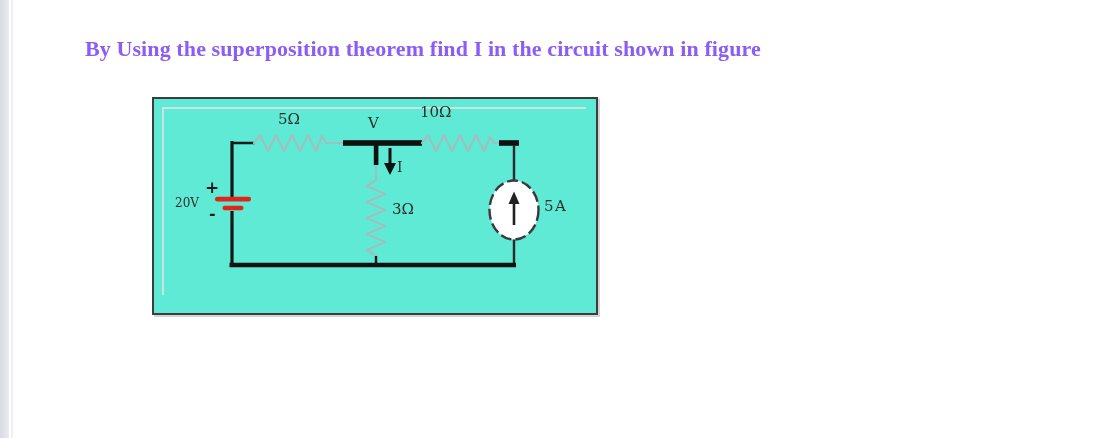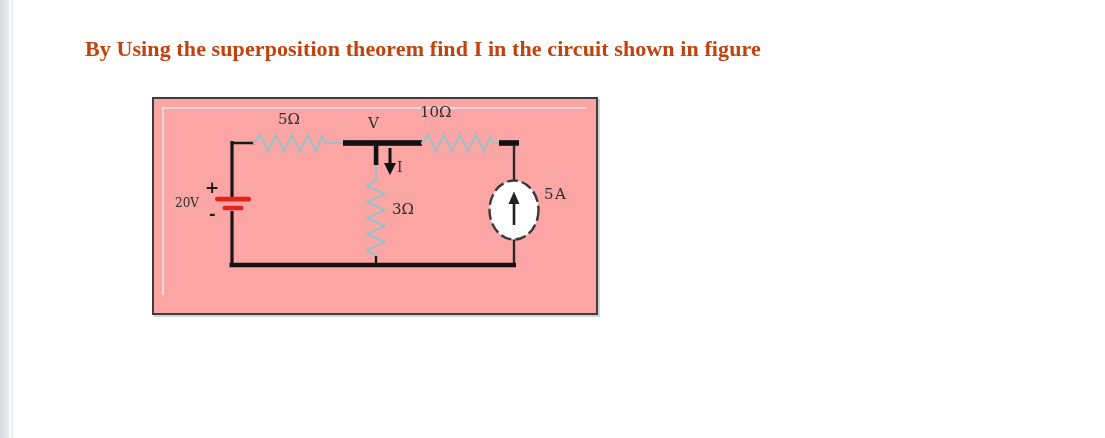--- a/index.html
+++ b/index.html
@@ -14,27 +14,27 @@
     position: absolute; left: 0; top: 0; bottom: 0; width: 9px;
     background: linear-gradient(to right, #d9d9e2, #ebebf1);
   }
   .edge-line {
     position: absolute; left: 11px; top: 0; bottom: 0; width: 2px;
     background: #efeff3;
   }
   .page-title {
     position: absolute; left: 85px; top: 36px;
     font-family: "Liberation Serif", serif;
-    font-weight: bold; font-size: 22px; color: #c2410c;
+    font-weight: bold; font-size: 22px; color: #8b5cf6;
     white-space: nowrap; letter-spacing: 0.1px;
   }
   .circuit-figure {
     position: absolute; left: 152px; top: 97px;
     width: 446px; height: 218px;
-    background: #fca5a5;
+    background: #5eead4;
     border: 2px solid #3d3d3d;
     box-shadow: 2px 2px 0 rgba(160,160,160,0.45);
   }
   .scan-edge-top {
     position: absolute; left: 8px; top: 8px; width: 424px; height: 2px;
     background: #dee2e4; opacity: 0.85;
   }
   .scan-edge-left {
     position: absolute; left: 8px; top: 8px; width: 2px; height: 188px;
     background: #dee2e4; opacity: 0.85;
@@ -45,21 +45,21 @@
     font-family: "DejaVu Serif", serif;
     color: #2e2e2e;
     white-space: nowrap;
     line-height: 1;
   }
   .lbl-r1   { left: 124px; top: 13px;  font-size: 15px; }
   .lbl-v    { left: 214px; top: 17px;  font-size: 15px; }
   .lbl-r2   { left: 266px; top: 6px;   font-size: 15px; }
   .lbl-i    { left: 243px; top: 61px;  font-size: 14px; }
   .lbl-r3   { left: 238px; top: 103px; font-size: 15px; }
-  .lbl-ia   { left: 390px; top: 88px; font-size: 15px; letter-spacing: 1.5px; text-align: center; }
+  .lbl-ia   { left: 390px; top: 100px; font-size: 15px; letter-spacing: 1.5px; text-align: center; }
   .lbl-va   { left: 21px;  top: 98px;  font-size: 12px; }
   .lbl-plus { left: 51px;  top: 80px;  font-size: 17px; font-weight: bold; color: #1c1c1c; }
   .lbl-minus{ left: 55px;  top: 107px; font-size: 16px; font-weight: bold; color: #1c1c1c; }
 </style>
 </head>
 <body>
 
 <div class="edge-strip"></div>
 <div class="edge-line"></div>
 

